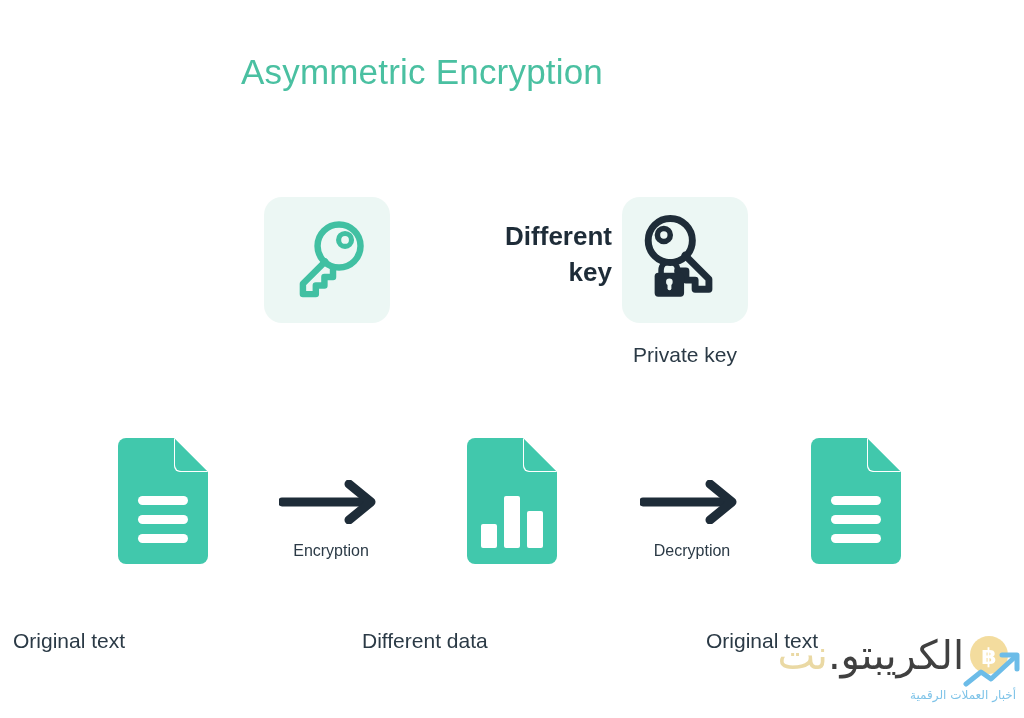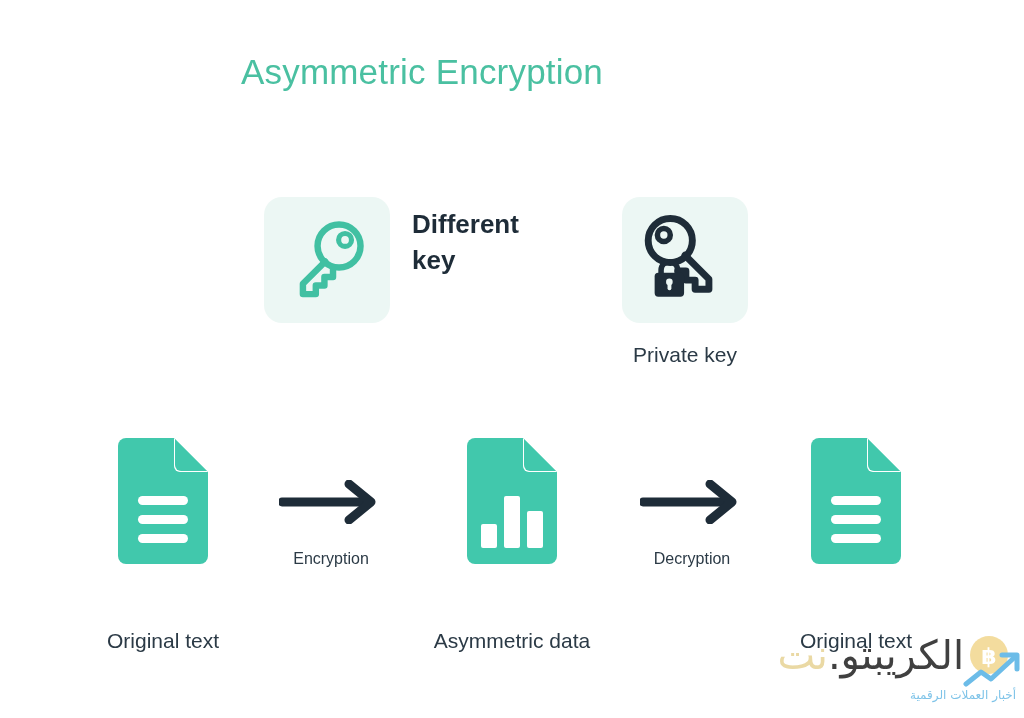--- a/index.html
+++ b/index.html
@@ -57,23 +57,23 @@
     text-align: center;
     width: 240px;
     white-space: nowrap;
   }
   #public-key-caption  { left: 207px; }
   #private-key-caption { left: 565px; }
 
   .different-key {
     position: absolute;
     left: 412px;
-    top: 207px;
+    top: 219px;
     width: 200px;
-    text-align: left;
+    text-align: right;
     font-size: 26px;
     font-weight: bold;
     line-height: 1.38;
     color: #1e2c38;
   }
 
   
   .doc-wrap {
     position: absolute;
     top: 436px;
@@ -81,41 +81,41 @@
     height: 138px;
   }
   #doc-original-left  { left: 108px; }
   #doc-scrambled      { left: 457px; }
   #doc-original-right { left: 801px; }
 
   .doc-caption {
     position: absolute;
     top: 629px;
     width: 300px;
-    text-align: center;
+    text-align: left;
     font-size: 21px;
     color: #2b3a46;
     white-space: nowrap;
   }
   #caption-original-left  { left: 13px; }
   #caption-scrambled      { left: 362px; }
   #caption-original-right { left: 706px; }
 
   
   .arrow-group {
     position: absolute;
     top: 480px;
     width: 160px;
     text-align: center;
   }
   #arrow-encryption { left: 251px; }
   #arrow-decryption { left: 612px; }
 
   .arrow-label {
-    margin-top: 22px;
+    margin-top: 14px;
     font-size: 16px;
     color: #2b3a46;
     white-space: nowrap;
   }
 
   
   .watermark {
     position: absolute;
     left: 746px;
     top: 632px;
@@ -236,21 +236,21 @@
       <svg width="110" height="138" viewBox="0 0 110 138" aria-hidden="true">
         <path d="M10 10 a8 8 0 0 1 8-8 H66 L100 36 V120 a8 8 0 0 1 -8 8 H18 a8 8 0 0 1 -8 -8 Z" fill="#41c8ac"></path>
         <path d="M66 2 L100 36 H72 a6 6 0 0 1 -6 -6 Z" fill="#ffffff"></path>
         <path d="M67 3 L99 35 H73 a6 6 0 0 1 -6 -6 Z" fill="#41c8ac"></path>
         <rect x="24" y="88" width="16" height="24" rx="2" fill="#ffffff"></rect>
         <rect x="47" y="60" width="16" height="52" rx="2" fill="#ffffff"></rect>
         <rect x="70" y="75" width="16" height="37" rx="2" fill="#ffffff"></rect>
       </svg>
     </span>
   </div>
-  <div class="doc-caption" id="caption-scrambled">Asymmetric data</div>
+  <div class="doc-caption" id="caption-scrambled">Different data</div>
 
   <div class="arrow-group" id="arrow-decryption">
     <span>
       <svg width="105" height="44" viewBox="0 0 105 44" aria-hidden="true">
         <line x1="3" y1="22" x2="88" y2="22" stroke="#1e2c38" stroke-width="9" stroke-linecap="round"></line>
         <polyline points="70,4 92,22 70,40" fill="none" stroke="#1e2c38" stroke-width="9" stroke-linecap="round" stroke-linejoin="round"></polyline>
       </svg>
     </span>
     <div class="arrow-label">Decryption</div>
   </div>

